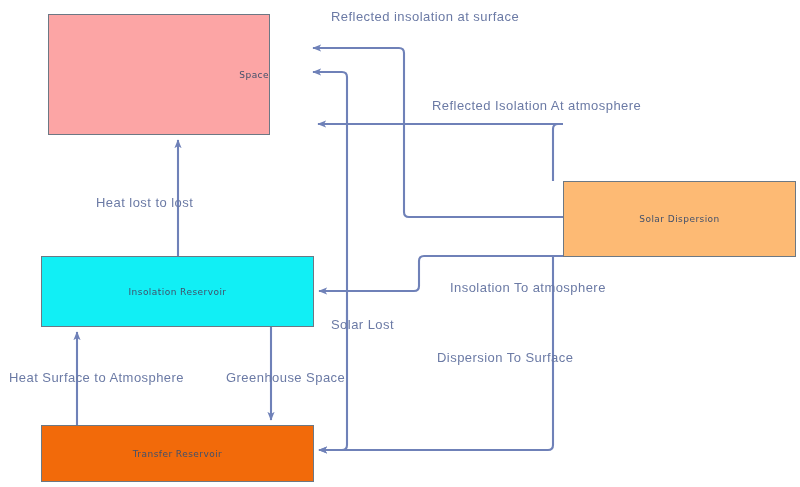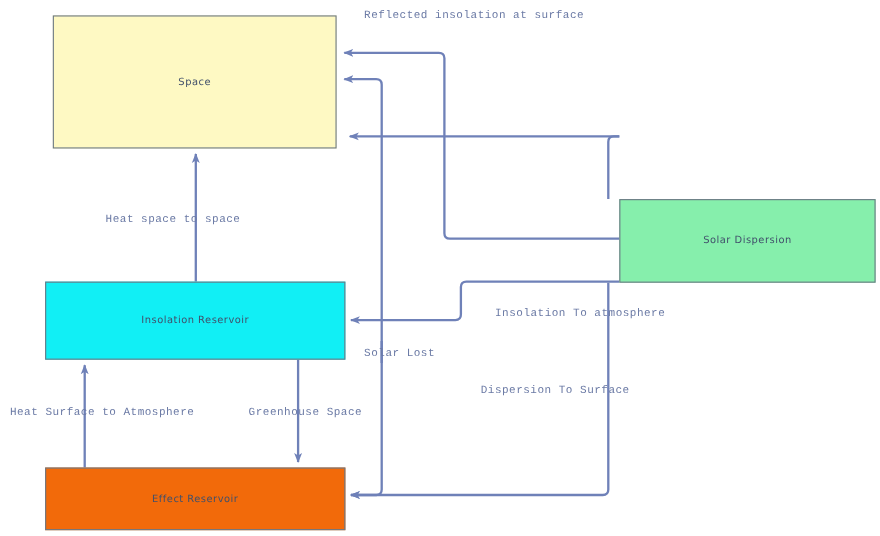--- a/index.html
+++ b/index.html
@@ -36,29 +36,29 @@
     justify-content: center;
     text-align: center;
   }
   .node-label {
     font-family: "DejaVu Sans", sans-serif;
     font-size: 9px;
     letter-spacing: 0.45px;
     color: #41506b;
     user-select: none;
   }
-  .node-space      { left: 48px;  top: 14px;  width: 258px; height: 121px; background: #fef9c3; }
+  .node-space      { left: 48px;  top: 14px;  width: 222px; height: 121px; background: #fca5a5; justify-content: flex-end; }
   .node-atmos      { left: 41px;  top: 256px; width: 273px; height: 71px;  background: #11eff5; }
   .node-surface    { left: 41px;  top: 425px; width: 273px; height: 57px;  background: #f26a0a; }
-  .node-solar      { left: 563px; top: 181px; width: 233px; height: 76px;  background: #86efac; }
+  .node-solar      { left: 563px; top: 181px; width: 233px; height: 76px;  background: #fdba74; }
 
   .edge-label {
     position: absolute;
-    font-family: Liberation Mono, monospace;
-    font-size: 10px;
+    font-family: Liberation Sans, sans-serif;
+    font-size: 13px;
     letter-spacing: 0.45px;
     color: #6b7aa5;
     white-space: nowrap;
     user-select: none;
   }
   .lbl-refl-surface { left: 331px; top: 9px;   }
   .lbl-refl-atmos   { left: 432px; top: 98px;  }
   .lbl-heat-space   { left: 96px;  top: 195px; }
   .lbl-ins-atmos    { left: 412px; top: 280px; margin-left: 38px; }
   .lbl-heat-lost    { left: 331px; top: 317px; }
@@ -103,28 +103,29 @@
 
   <div class="node node-space">
     <span class="node-label">Space</span>
   </div>
 
   <div class="node node-atmos">
     <span class="node-label">Insolation Reservoir</span>
   </div>
 
   <div class="node node-surface">
-    <span class="node-label">Effect Reservoir</span>
+    <span class="node-label">Transfer Reservoir</span>
   </div>
 
   <div class="node node-solar">
     <span class="node-label">Solar Dispersion</span>
   </div>
 
   <div class="edge-label lbl-refl-surface">Reflected insolation at surface</div>
-  <div class="edge-label lbl-heat-space">Heat space to space</div>
+  <div class="edge-label lbl-refl-atmos">Reflected Isolation At atmosphere</div>
+  <div class="edge-label lbl-heat-space">Heat lost to lost</div>
   <div class="edge-label lbl-ins-atmos">Insolation To atmosphere</div>
   <div class="edge-label lbl-heat-lost">Solar Lost</div>
   <div class="edge-label lbl-ins-surface">Dispersion To Surface</div>
   <div class="edge-label lbl-heat-transf">Heat Surface to Atmosphere</div>
   <div class="edge-label lbl-greenhouse">Greenhouse Space</div>
 
 </div>
 
 </body></html>

